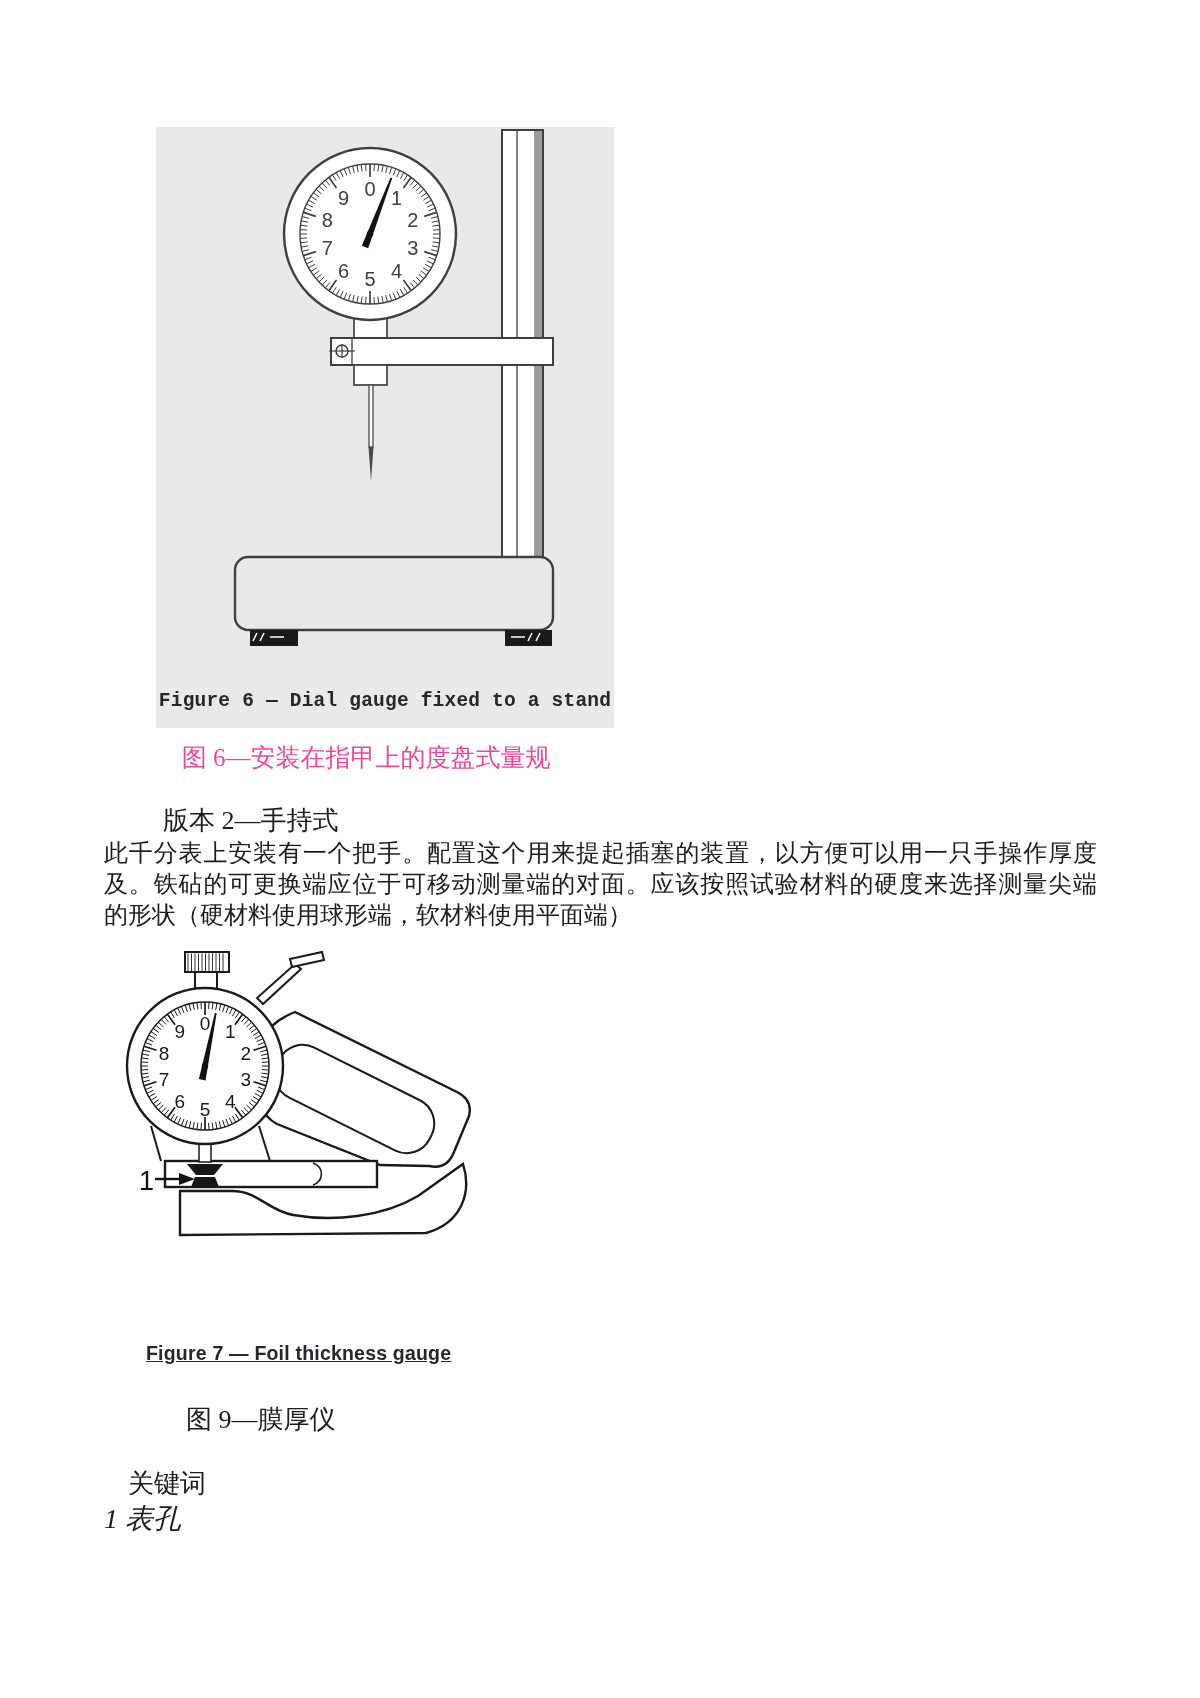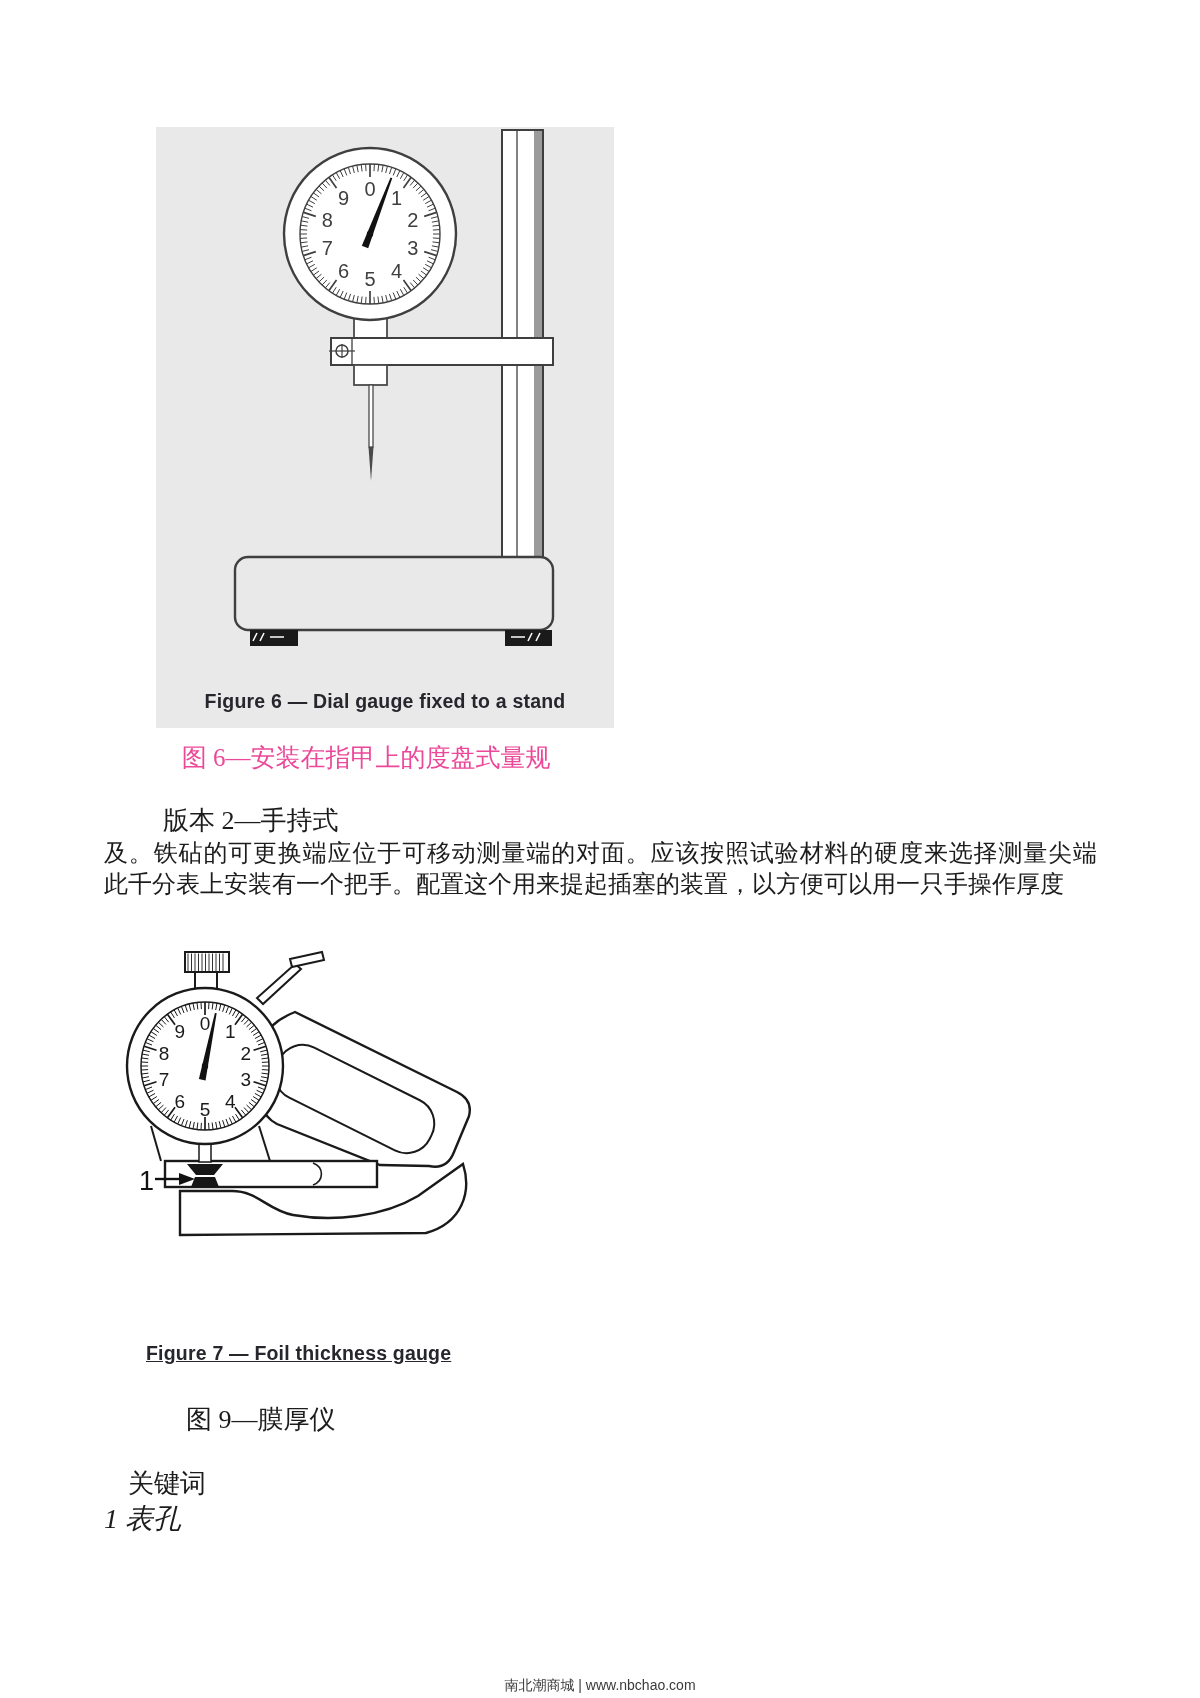--- a/index.html
+++ b/index.html
@@ -4,21 +4,21 @@
 <style>
   html,body{margin:0;padding:0;background:#fff;}
   #page{position:relative;width:1200px;height:1698px;background:#fff;overflow:hidden;
         font-family:"Liberation Serif","DejaVu Serif",serif;color:#1c1c1c;}
   .abs{position:absolute;}
   
   #fig6-box{left:156px;top:127px;width:458px;height:601px;background:#e9e9e9;}
   #fig6-svg{position:absolute;left:0;top:0;}
   .fig-caption-en{font-family:"Liberation Sans","DejaVu Sans",sans-serif;font-weight:bold;
                   font-size:19.5px;color:#26262d;letter-spacing:.2px;}
-  #fig6-caption{position:absolute;left:0;top:563px;width:100%;text-align:center;}
+  #fig6-caption{position:absolute;left:0;top:563px;width:100%;text-align:center;font-family:Liberation Mono, monospace;}
   
   #fig6-zh{left:137px;top:741px;width:458px;text-align:center;font-size:25px;color:#ec4899;}
   
   #sec-heading{left:163px;top:803px;font-size:26px;}
   #sec-body{left:104px;top:838px;width:993px;font-size:24px;line-height:31px;}
   .body-line{text-align:justify;text-align-last:justify;}
   .body-line:last-child{text-align:left;text-align-last:left;}
   
   #fig7-svg{left:95px;top:928px;}
   #fig7-caption{left:146px;top:1342px;text-decoration:underline;}
@@ -191,22 +191,23 @@
       </g>
     </svg>
     <div id="fig6-caption" class="fig-caption-en">Figure 6 — Dial gauge fixed to a stand</div>
   </div>
 
   <div id="fig6-zh" class="abs">图 6—安装在指甲上的度盘式量规</div>
 
   <div id="sec-heading" class="abs">版本 2—手持式</div>
 
   <div id="sec-body" class="abs">
+    <div class="body-line">此千分表上安装有一个把手。配置这个用来提起插塞的装置，以方便可以用一只手操作厚度</div>
     <div class="body-line">及。铁砧的可更换端应位于可移动测量端的对面。应该按照试验材料的硬度来选择测量尖端</div>
-    <div class="body-line">此千分表上安装有一个把手。配置这个用来提起插塞的装置，以方便可以用一只手操作厚度</div>
+    <div class="body-line">的形状（硬材料使用球形端，软材料使用平面端）</div>
   </div>
 
   <svg id="fig7-svg" class="abs" width="470" height="335" viewBox="0 0 470 335">
 
     <g>
       <rect x="90" y="24" width="44" height="20" fill="#fff" stroke="#1a1a1a" stroke-width="2"></rect>
       <g id="knob-hatch">
           <line x1="93" y1="25.5" x2="93" y2="43.5" stroke="#333" stroke-width="1"></line>
           <line x1="96.5" y1="25.5" x2="96.5" y2="43.5" stroke="#333" stroke-width="1"></line>
           <line x1="100" y1="25.5" x2="100" y2="43.5" stroke="#333" stroke-width="1"></line>
@@ -378,15 +379,14 @@
     </g>
   </svg>
 
   <div id="fig7-caption" class="abs fig-caption-en">Figure 7 — Foil thickness gauge</div>
 
   <div id="fig7-zh" class="abs">图 9—膜厚仪</div>
 
   <div id="kw-title" class="abs">关键词</div>
   <div id="kw-item" class="abs">1 表孔</div>
 
-  <div id="footer" class="abs">南北潮商城 | www.nbchao.com</div>
 
 </div>
 
 </body></html>

